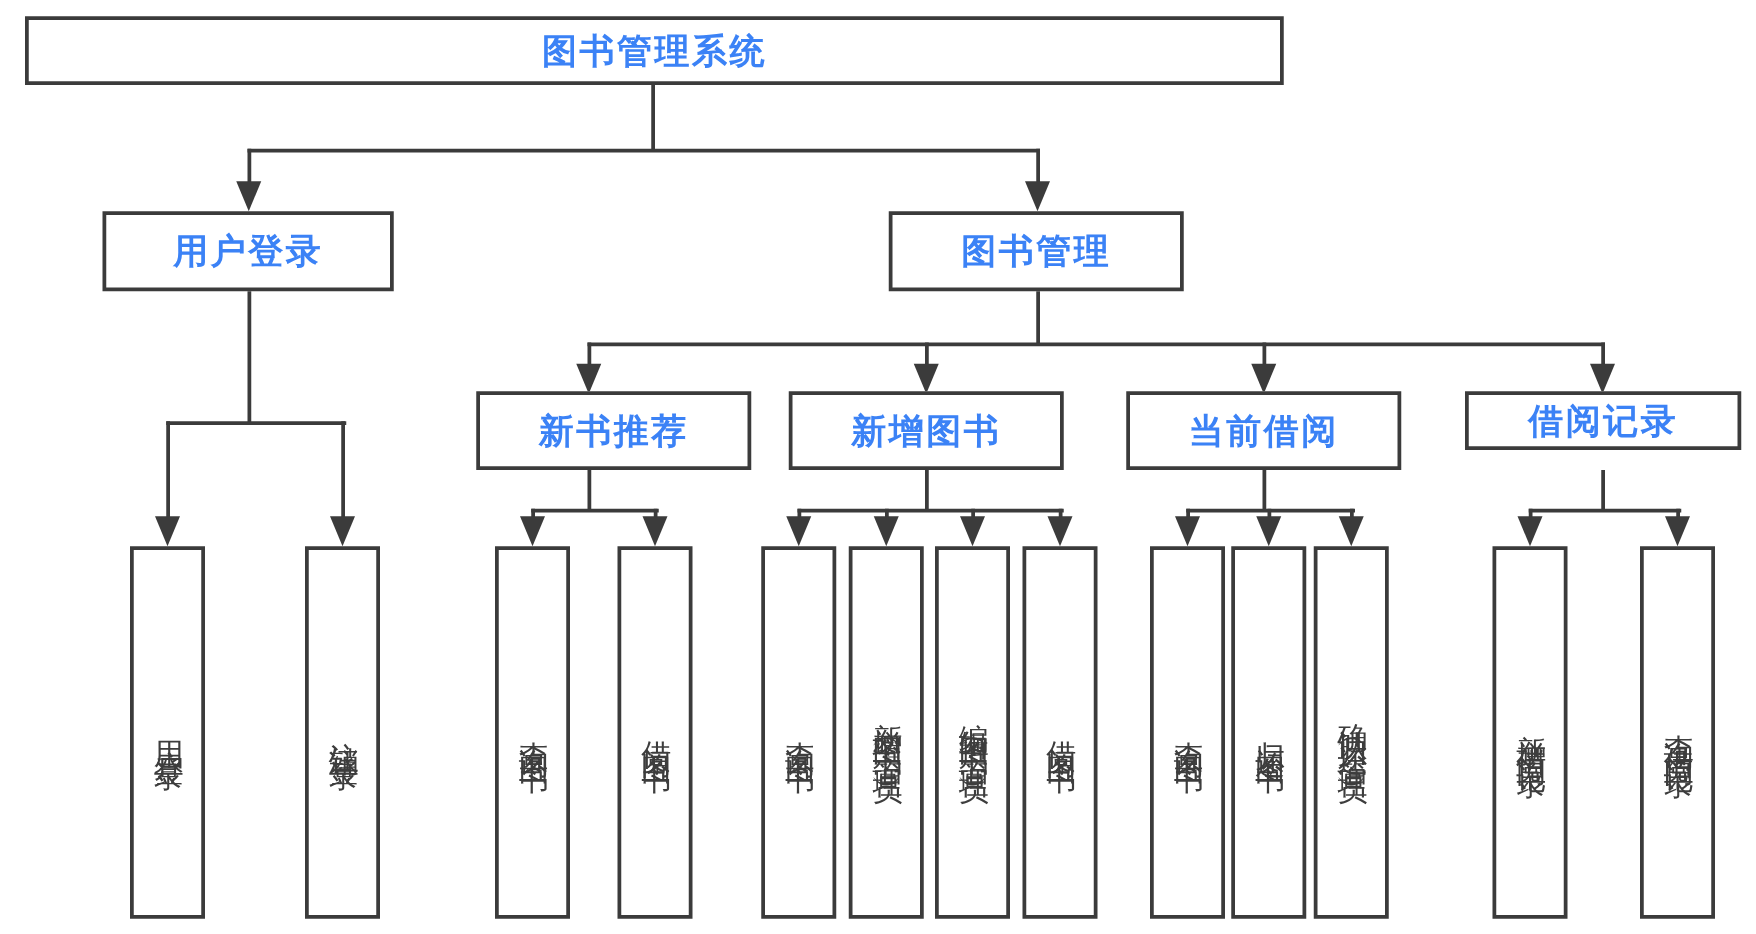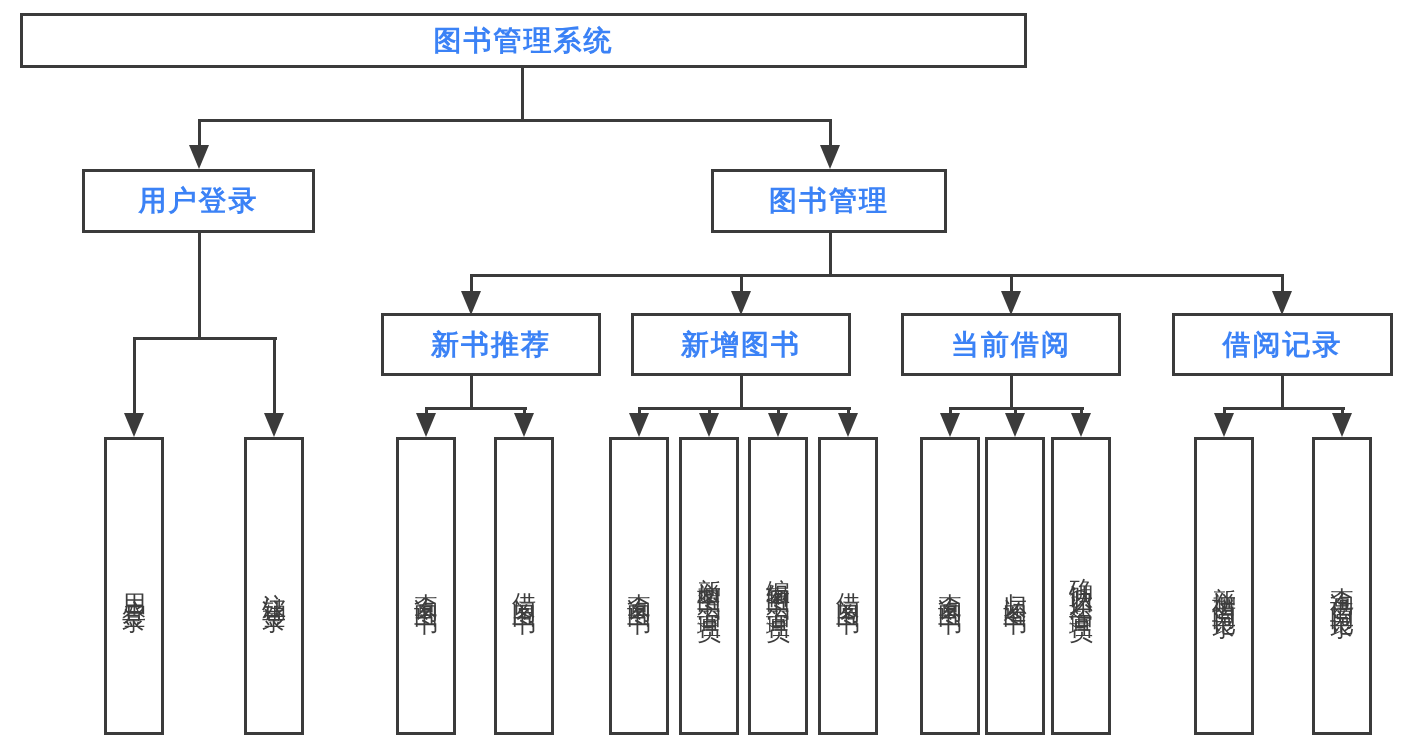--- a/index.html
+++ b/index.html
@@ -82,21 +82,21 @@
 
   <div class="node" style="left:361px;top:313px;width:220px;height:63px;margin-left:20px;">
     <span>新书推荐</span>
   </div>
   <div class="node" style="left:631px;top:313px;width:220px;height:63px;">
     <span>新增图书</span>
   </div>
   <div class="node" style="left:901px;top:313px;width:220px;height:63px;justify-content:center;">
     <span>当前借阅</span>
   </div>
-  <div class="node" style="left:1172px;top:313px;width:221px;height:63px;">
+  <div class="node" style="left:1172px;top:313px;width:221px;height:47px;">
     <span>借阅记录</span>
   </div>
 
   <div>
     <div class="vl" style="left:470px;top:376px;height:33px;"></div>
     <div class="hl" style="left:425px;top:407px;width:102px;"></div>
     <div class="vl" style="left:425px;top:407px;height:12px;"></div>
     <div class="arr" style="left:416px;top:413px;"></div>
     <div class="vl" style="left:523px;top:407px;height:12px;"></div>
     <div class="arr" style="left:514px;top:413px;"></div>

